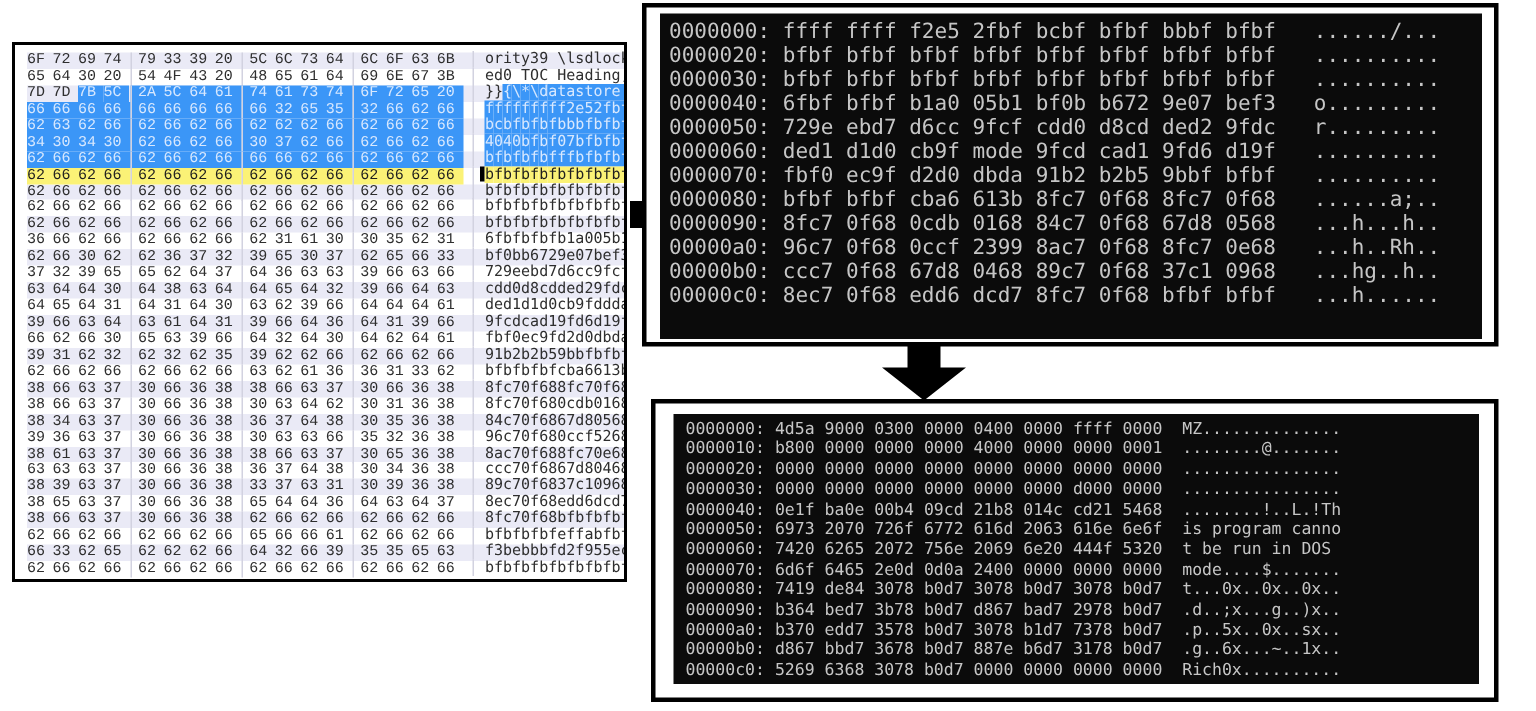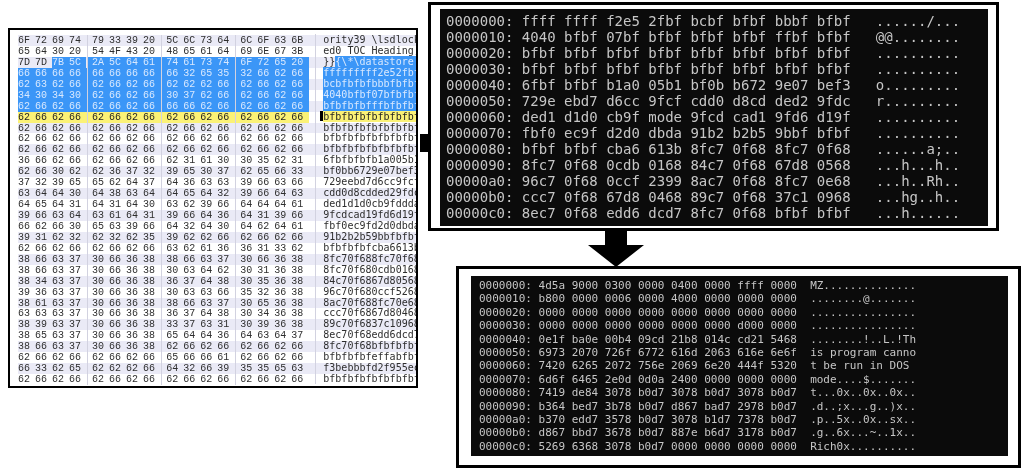--- a/index.html
+++ b/index.html
@@ -19,21 +19,21 @@
   .b{padding-right:5px;}
   .asc{margin-left:6px;border-left:1px solid #d2d2e0;padding-left:7px;
        position:relative;font-family:"DejaVu Sans Mono","Liberation Mono",monospace;}
   .sb{background:var(--sel,#3b96f7);color:var(--seltxt,#d8e8fe);}
   .sy{background:var(--caretrow,#fbf276);color:#1f1f1f;margin-top:36px;}
   .caret{position:absolute;left:4px;top:0;width:3px;height:10px;background:#000;}
 
   
   .frame{position:absolute;border:3px solid #000;background:#fff;box-sizing:border-box;}
   .frame.enc{left:428px;top:2px;width:571px;height:229px;}
-  .frame.dec{left:456px;top:266px;width:565px;height:202px;}
+  .frame.dec{left:434px;top:266px;width:565px;height:202px;}
   .tbox{position:absolute;background:var(--termbg,#0b0b0b);overflow:hidden;box-sizing:border-box;}
   .tbox.enc{left:9px;top:4px;right:8px;bottom:2px;padding:4px 0 0 6px;}
   .tbox.dec{left:12px;top:7px;right:10px;bottom:9px;padding:3px 0 0 8px;}
   .tline{white-space:pre;color:var(--termtxt,#c6c6c6);
          font-family:"DejaVu Sans Mono","Liberation Mono",monospace;}
   .tbox.enc .tline{font-size:14px;line-height:16px;}
   .tbox.dec .tline{font-size:11px;line-height:13.4px;}
 
   
   .arrow{position:absolute;}
@@ -84,21 +84,20 @@
 
   <div class="arrow right">
     <svg width="28" height="44" viewBox="0 0 28 44">
       <polygon points="0,13 14,13 14,2 28,22 14,42 14,31 0,31" fill="#000"></polygon>
     </svg>
   </div>
 
   <div class="frame enc">
     <div class="tbox enc">
         <div class="tline">0000000: ffff ffff f2e5 2fbf bcbf bfbf bbbf bfbf   ....../...</div>
-        <div class="tline">0000010: 4040 bfbf 07bf bfbf bfbf bfbf ffbf bfbf   @@........</div>
         <div class="tline">0000020: bfbf bfbf bfbf bfbf bfbf bfbf bfbf bfbf   ..........</div>
         <div class="tline">0000030: bfbf bfbf bfbf bfbf bfbf bfbf bfbf bfbf   ..........</div>
         <div class="tline">0000040: 6fbf bfbf b1a0 05b1 bf0b b672 9e07 bef3   o.........</div>
         <div class="tline">0000050: 729e ebd7 d6cc 9fcf cdd0 d8cd ded2 9fdc   r.........</div>
         <div class="tline">0000060: ded1 d1d0 cb9f mode 9fcd cad1 9fd6 d19f   ..........</div>
         <div class="tline">0000070: fbf0 ec9f d2d0 dbda 91b2 b2b5 9bbf bfbf   ..........</div>
         <div class="tline">0000080: bfbf bfbf cba6 613b 8fc7 0f68 8fc7 0f68   ......a;..</div>
         <div class="tline">0000090: 8fc7 0f68 0cdb 0168 84c7 0f68 67d8 0568   ...h...h..</div>
         <div class="tline">00000a0: 96c7 0f68 0ccf 2399 8ac7 0f68 8fc7 0e68   ...h..Rh..</div>
         <div class="tline">00000b0: ccc7 0f68 67d8 0468 89c7 0f68 37c1 0968   ...hg..h..</div>
@@ -108,21 +107,21 @@
 
   <div class="arrow down">
     <svg width="56" height="37" viewBox="0 0 56 37">
       <polygon points="17,0 39,0 39,15 56,15 28,37 0,15 17,15" fill="#000"></polygon>
     </svg>
   </div>
 
   <div class="frame dec">
     <div class="tbox dec">
         <div class="tline">0000000: 4d5a 9000 0300 0000 0400 0000 ffff 0000  MZ..............</div>
-        <div class="tline">0000010: b800 0000 0006 0000 4000 0000 0000 0000  ........@.......</div>
+        <div class="tline">0000010: b800 0000 0000 0000 4000 0000 0000 0001  ........@.......</div>
         <div class="tline">0000020: 0000 0000 0000 0000 0000 0000 0000 0000  ................</div>
         <div class="tline">0000030: 0000 0000 0000 0000 0000 0000 d000 0000  ................</div>
         <div class="tline">0000040: 0e1f ba0e 00b4 09cd 21b8 014c cd21 5468  ........!..L.!Th</div>
         <div class="tline">0000050: 6973 2070 726f 6772 616d 2063 616e 6e6f  is program canno</div>
         <div class="tline">0000060: 7420 6265 2072 756e 2069 6e20 444f 5320  t be run in DOS </div>
         <div class="tline">0000070: 6d6f 6465 2e0d 0d0a 2400 0000 0000 0000  mode....$.......</div>
         <div class="tline">0000080: 7419 de84 3078 b0d7 3078 b0d7 3078 b0d7  t...0x..0x..0x..</div>
         <div class="tline">0000090: b364 bed7 3b78 b0d7 d867 bad7 2978 b0d7  .d..;x...g..)x..</div>
         <div class="tline">00000a0: b370 edd7 3578 b0d7 3078 b1d7 7378 b0d7  .p..5x..0x..sx..</div>
         <div class="tline">00000b0: d867 bbd7 3678 b0d7 887e b6d7 3178 b0d7  .g..6x...~..1x..</div>

